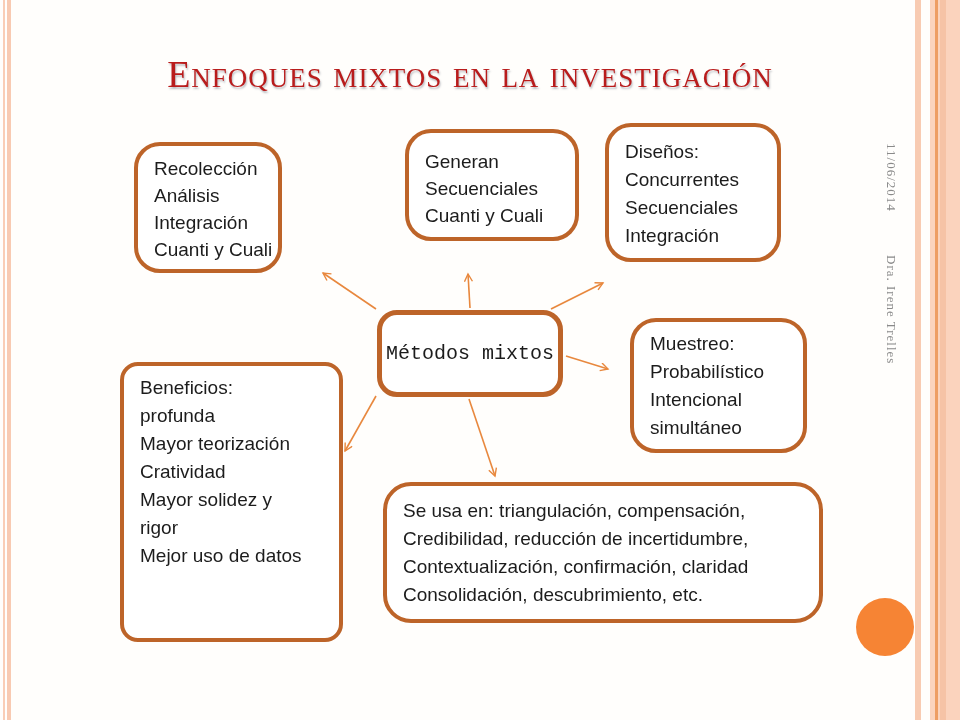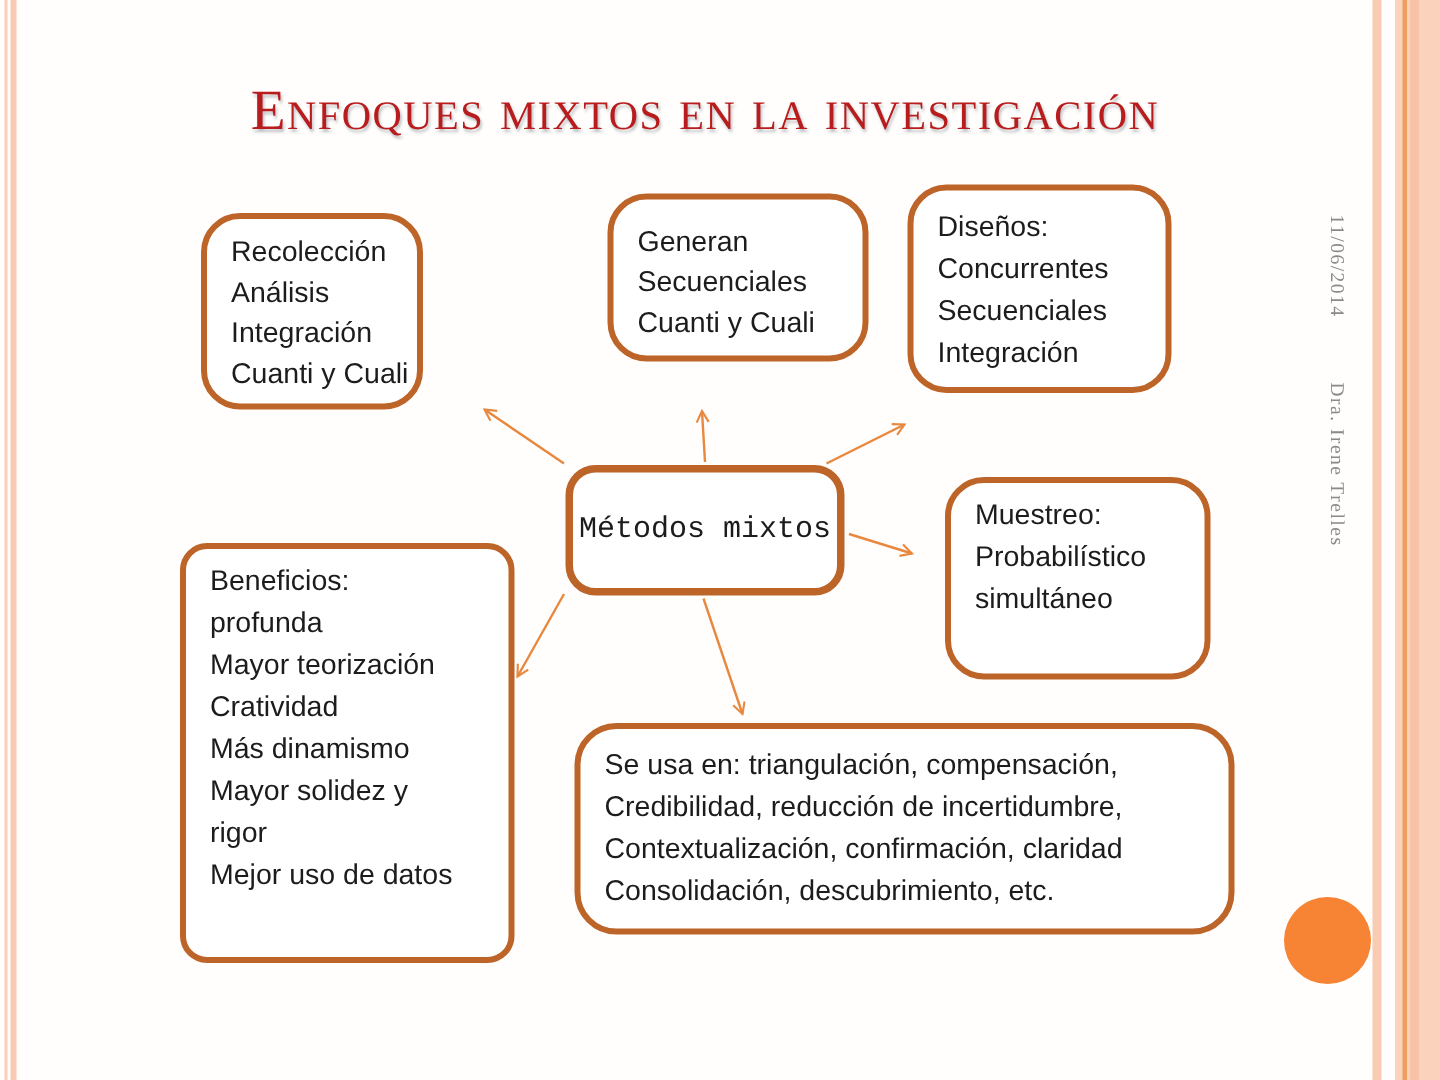--- a/index.html
+++ b/index.html
@@ -125,29 +125,29 @@
   <div class="bl">Integración</div>
 </div>
 
 <div class="node n-center">
   <span>Métodos mixtos</span>
 </div>
 
 <div class="node n-muestreo">
   <div class="bl">Muestreo:</div>
   <div class="bl">Probabilístico</div>
+  <div class="bl">Intencional</div>
   <div class="bl">simultáneo</div>
 </div>
 
 <div class="node n-beneficios">
   <div class="bl">Beneficios:</div>
   <div class="bl">profunda</div>
   <div class="bl">Mayor teorización</div>
   <div class="bl">Cratividad</div>
-  <div class="bl">Más dinamismo</div>
   <div class="bl">Mayor solidez y</div>
   <div class="bl">rigor</div>
   <div class="bl">Mejor uso de datos</div>
 </div>
 
 <div class="node n-usos">
   <div class="bl">Se usa en: triangulación, compensación,</div>
   <div class="bl">Credibilidad, reducción de incertidumbre,</div>
   <div class="bl">Contextualización, confirmación, claridad</div>
   <div class="bl">Consolidación,  descubrimiento, etc.</div>

